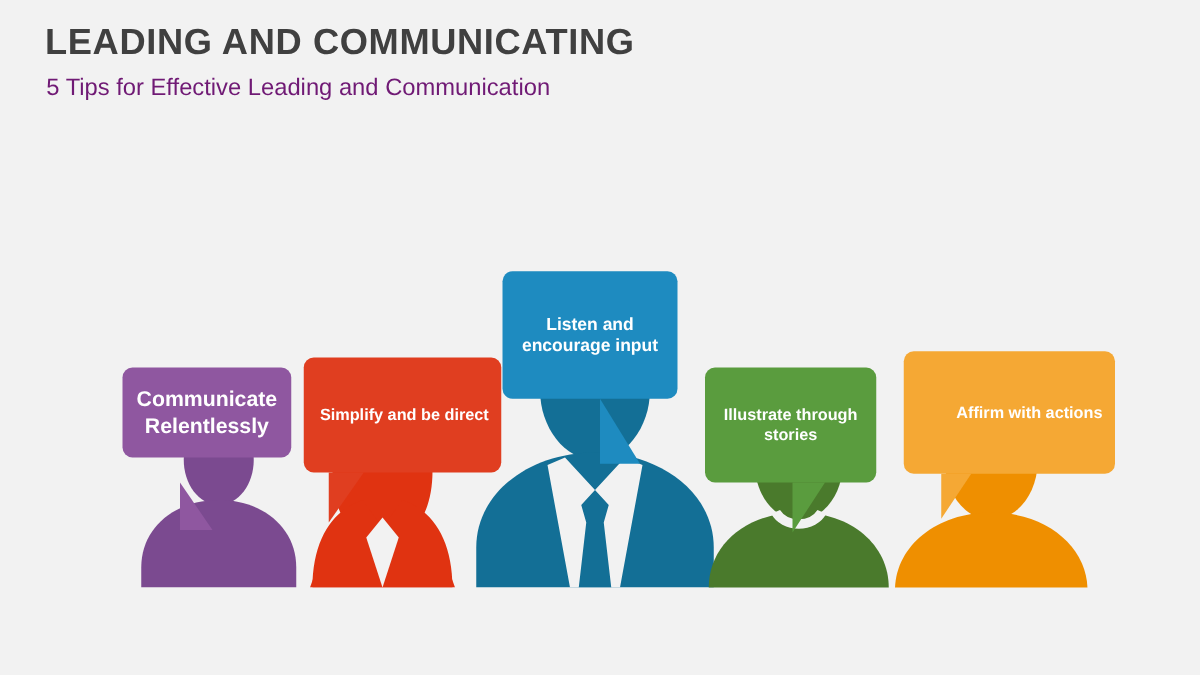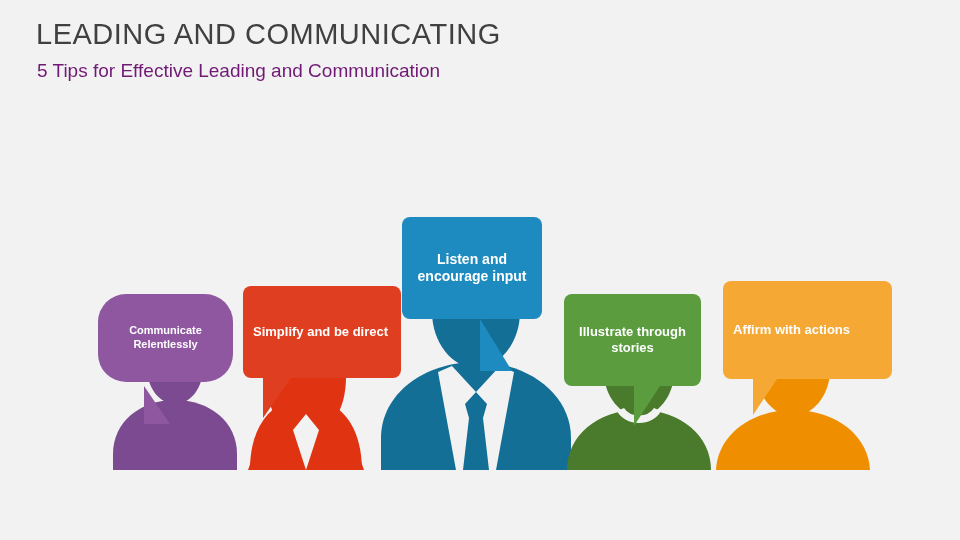--- a/index.html
+++ b/index.html
@@ -19,21 +19,21 @@
     left: 0; top: 0;
     width: 960px;
     height: 540px;
     background: #f2f2f2;
   }
   .title {
     position: absolute;
     left: 36px;
     top: 18px;
     font-size: 29px;
-    font-weight: normal;
+    font-weight: bold;
     color: #404040;
     letter-spacing: 0.5px;
     white-space: nowrap;
   }
   .subtitle {
     position: absolute;
     left: 37px;
     top: 60px;
     font-size: 19px;
     color: #701a75;
@@ -55,35 +55,35 @@
     top: 100px;
     width: 960px;
     height: 370px;
   }
   .bubble {
     position: absolute;
     border-radius: 8px;
     color: #ffffff;
     display: flex;
     align-items: center;
-    justify-content: flex-start;
+    justify-content: flex-end;
     text-align: center;
     font-weight: bold;
     line-height: 1.25;
     box-sizing: border-box;
     padding: 6px 10px;
   }
   .bubble .tail {
     position: absolute;
     width: 0;
     height: 0;
     border-style: solid;
   }
   
-  #bubble-0 { left: 98px; top: 194px; width: 135px; height: 88px; font-size: 11px; border-radius: 28px; }
+  #bubble-0 { left: 98px; top: 194px; width: 135px; height: 72px; font-size: 17px; }
   #bubble-0 .tail {
     left: 46px; top: 92px;
     border-width: 38px 0 0 26px;
     border-color: transparent transparent transparent #8f57a0;
   }
   #bubble-1 { left: 243px; top: 186px; width: 158px; height: 92px; font-size: 13px; }
   #bubble-1 .tail {
     left: 20px; top: 92px;
     border-width: 40px 28px 0 0;
     border-color: #e03e20 transparent transparent transparent;

